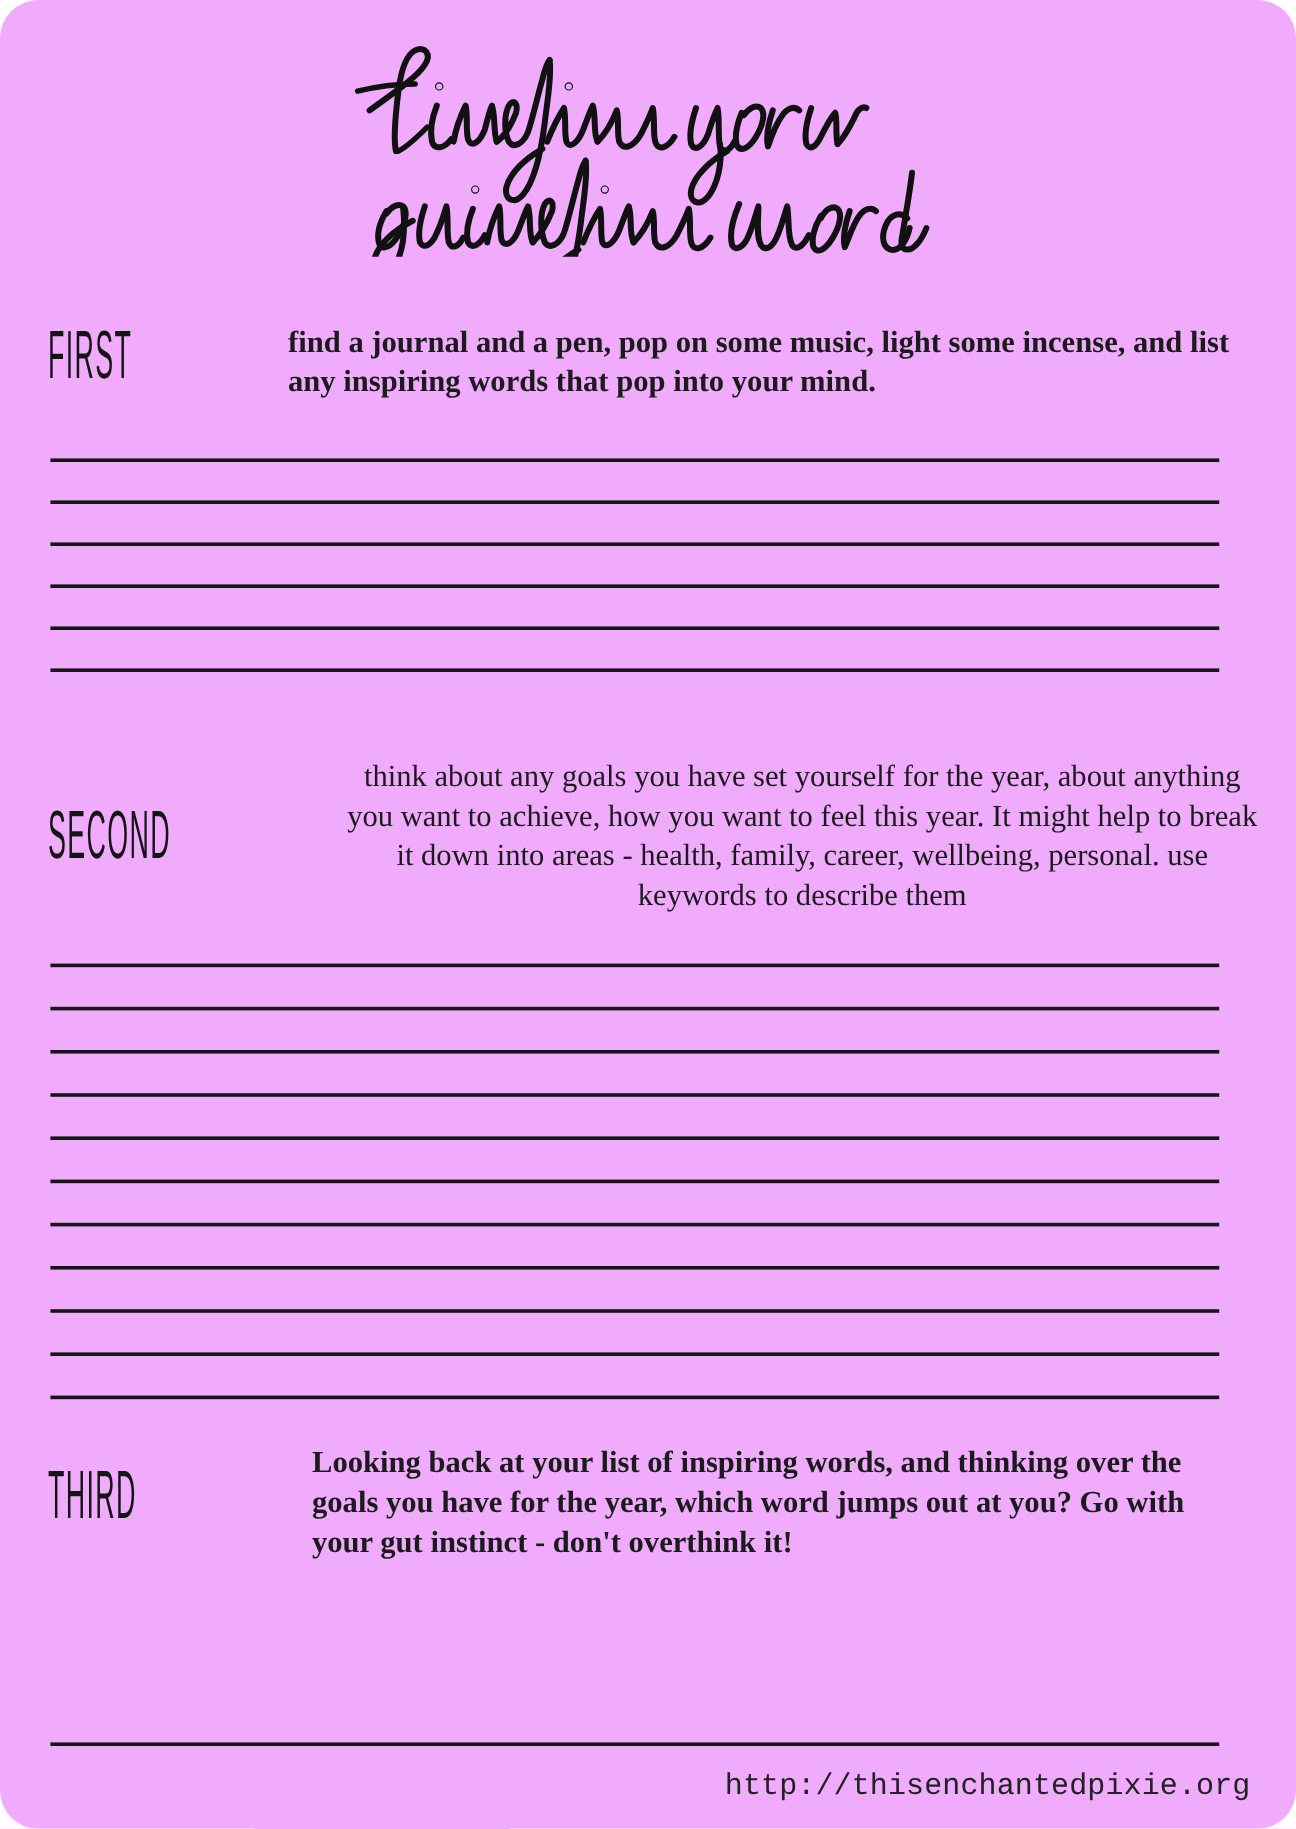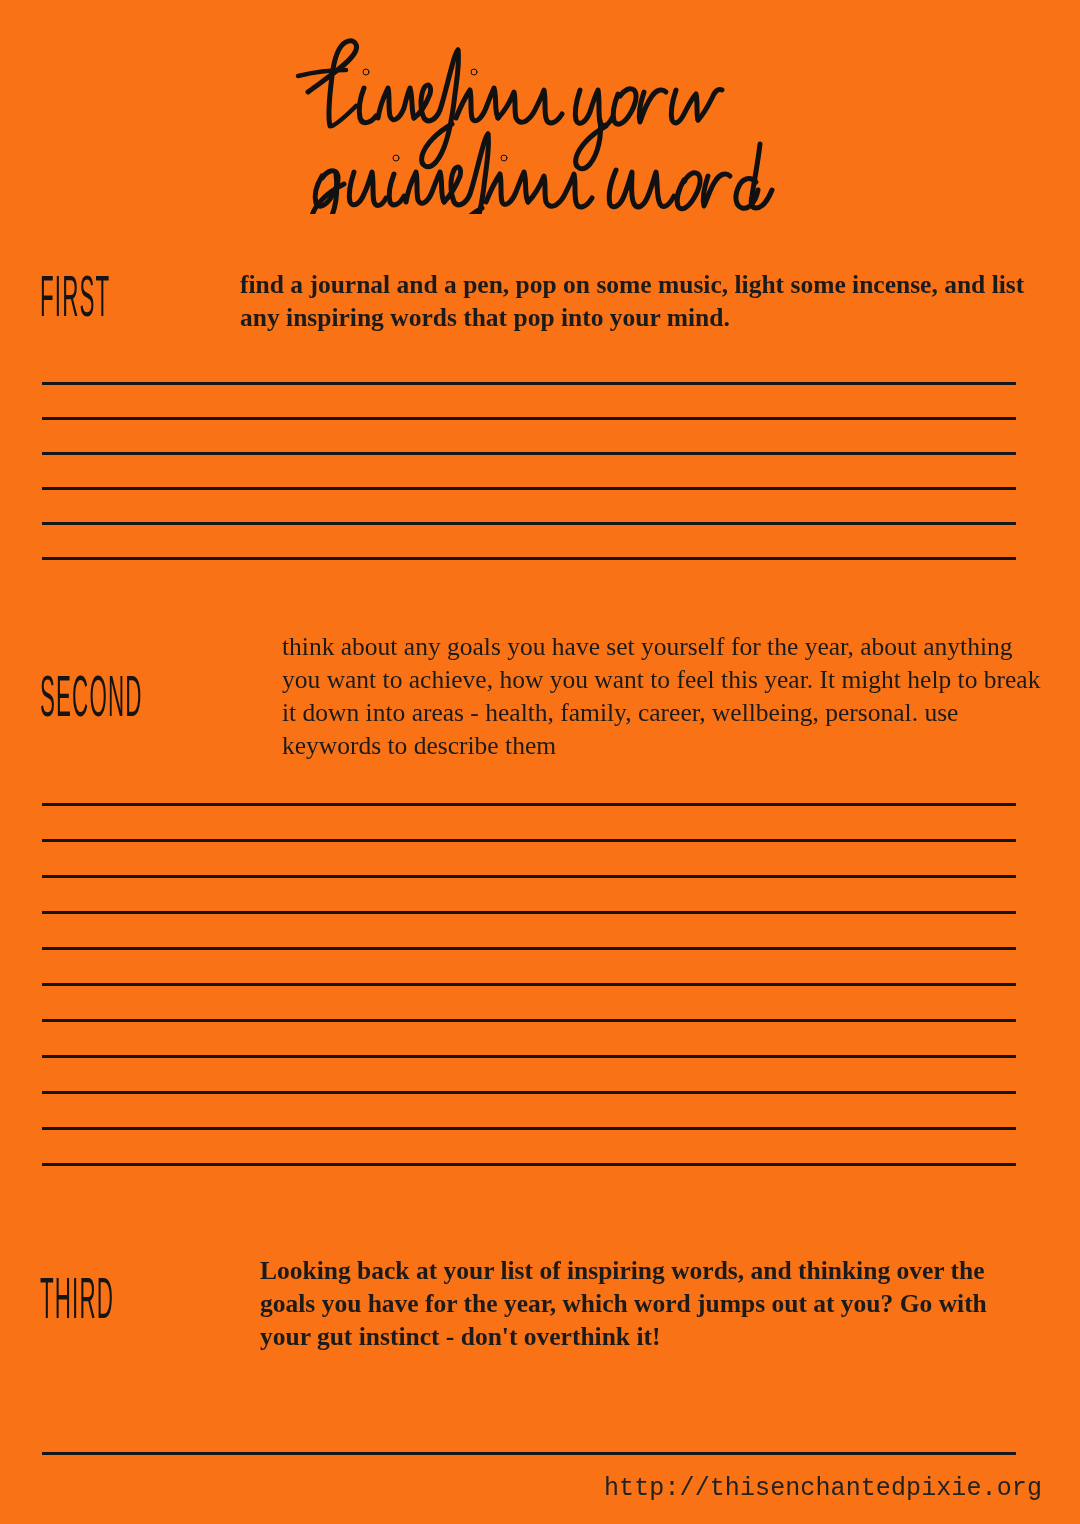--- a/index.html
+++ b/index.html
@@ -78,26 +78,26 @@
   #step-first .step-label  { font-size: 40px; width: 196px; }
   #step-first .step-body   { margin-left: 0; padding-left: 4px; font-weight: bold; }
 
   
   #step-second {
     left: 40px;
     top: 630px;
     width: 1015px;
   }
   #step-second .step-label { font-size: 40px; width: 236px; margin-top: 38px; }
-  #step-second .step-body  { padding-left: 6px; }
+  #step-second .step-body  { padding-left: 6px; text-align: center; }
 
   
   #step-third {
     left: 40px;
-    top: 1254px;
+    top: 1202px;
     width: 1000px;
   }
   #step-third .step-label  { font-size: 40px; width: 218px; margin-top: 16px; }
   #step-third .step-body   { padding-left: 2px; font-weight: bold; }
 
   .label-inner { display: inline-block; }
 
   
   .rules {
     position: absolute;
@@ -130,21 +130,21 @@
     top: 1474px;
     font-family: Liberation Mono, monospace;
     font-size: 25px;
     color: #222222;
     letter-spacing: 0.1px;
   }
 </style>
 </head>
 <body>
 
-<div class="page" style="background: #f97316;">
+<div class="page" style="background: #f0abfc; border-radius: 32px;">
 
   <div class="title-wrap">
     <svg class="title-svg" width="520" height="200" viewBox="0 0 520 200" aria-label="Finding your guiding word">
       <title>Finding your guiding word</title>
       <g class="title-line">
 
         <path d="M28,78 C44,66 66,52 74,40 C80,31 74,24 66,28 C58,32 54,46 52,62 C49,86 48,104 50,112" stroke-width="5"></path>
         <path d="M18,62 C34,58 52,56 66,56" stroke-width="4.5"></path>
         <path d="M52,112 C60,108 68,100 76,92" stroke-width="4.5"></path>
         <path d="M84,74 C80,84 78,94 80,104 C82,111 90,110 96,102" stroke-width="5"></path>

